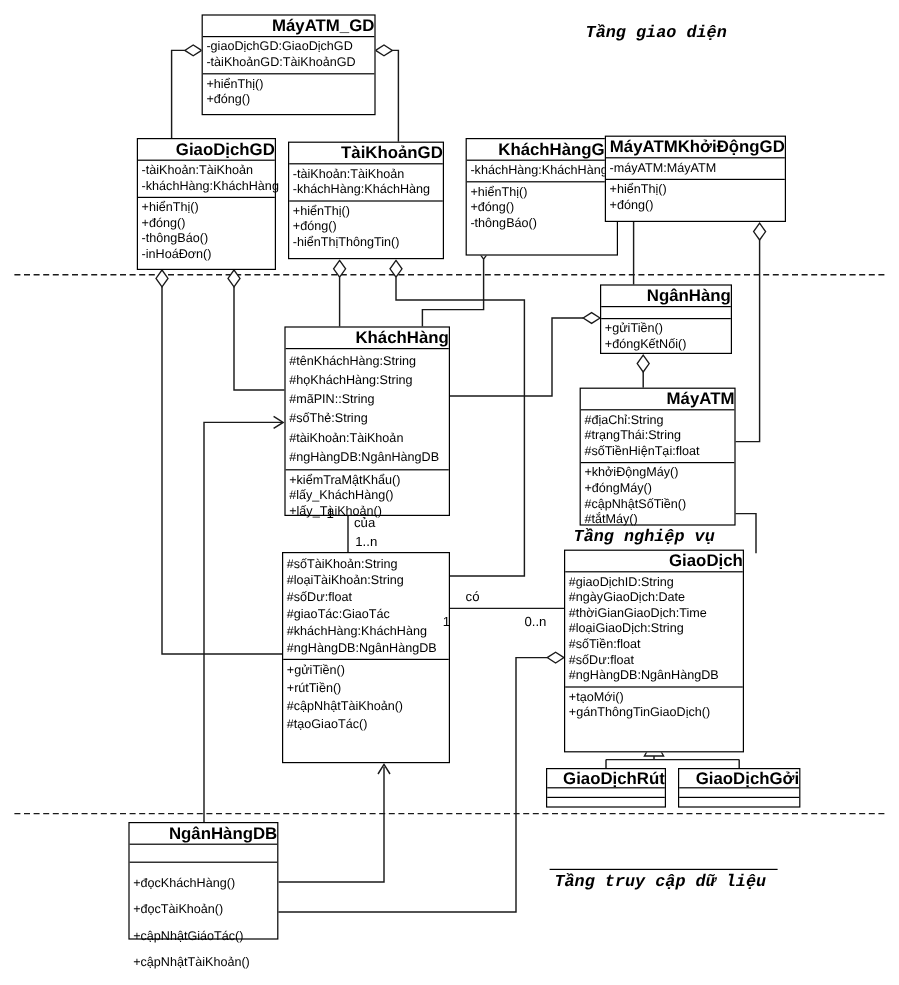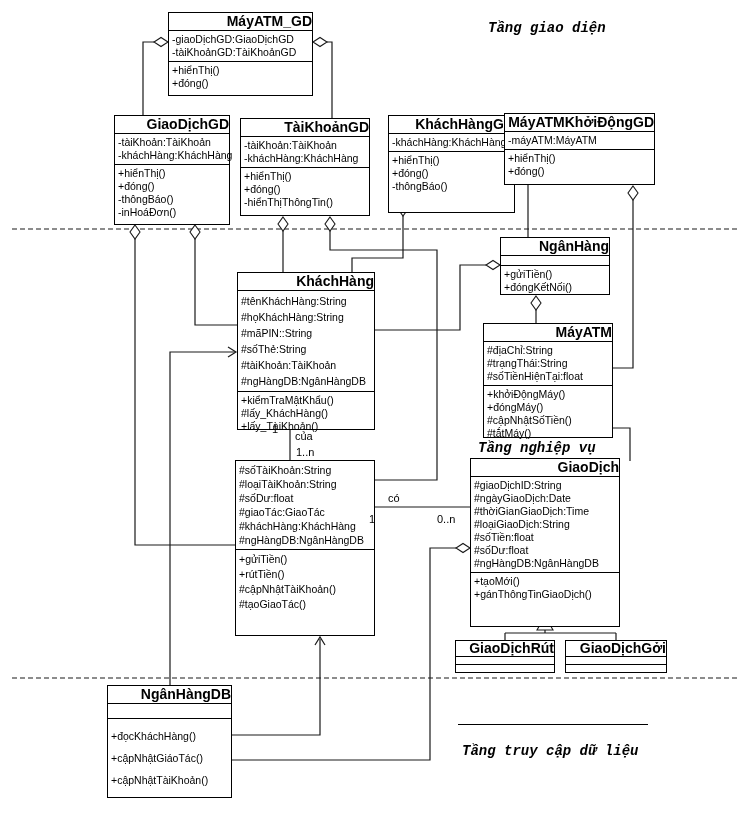--- a/index.html
+++ b/index.html
@@ -20,35 +20,35 @@
   #b-taikhoangd{left:240px;top:118px;width:130px;height:98px}
   #b-khachhanggd{left:388px;top:115px;width:127px;height:98px}
   #b-maykdgd{left:504px;top:113px;width:151px;height:72px}
   #b-nganhang{left:500px;top:237px;width:110px;height:58px}
   #b-khachhang{left:237px;top:272px;width:138px;height:158px}
   #b-mayatm{left:483px;top:323px;width:130px;height:115px}
   #b-taikhoan{left:235px;top:460px;width:140px;height:176px}
   #b-giaodich{left:470px;top:458px;width:150px;height:169px}
   #b-gdrut{left:455px;top:640px;width:100px;height:33px}
   #b-gdgoi{left:565px;top:640px;width:102px;height:33px}
-  #b-nganhangdb{left:107px;top:685px;width:125px;height:113px}
+  #b-nganhangdb{left:107px;top:685px;width:125px;height:98px}
 
   #b-khachhang .a .ln{height:16px;line-height:16px}
   #b-taikhoan .a .ln{height:14px;line-height:14px}
   #b-taikhoan .m .ln{height:15px;line-height:15px}
   #b-nganhangdb .a{min-height:10px}
   #b-nganhangdb .m{padding-top:6px}
   #b-nganhangdb .m .ln{height:22px;line-height:22px}
   #b-gdrut .t,#b-gdgoi .t{height:15px;line-height:15px}
   #b-gdrut .a,#b-gdgoi .a{min-height:7px;padding:0}
 
   .lbl{position:absolute;font-size:11px;z-index:2;white-space:nowrap}
   .tier{position:absolute;font-family:Liberation Mono, monospace;font-style:italic;font-weight:bold;
         font-size:14px;z-index:2;white-space:nowrap}
-  #tier3{border-top:1.5px solid #000;padding:18px 10px 0 4px}
+  #tier3{border-top:1.5px solid #000;padding:2px 10px 0 4px}
 </style>
 </head>
 <body>
 
 <div id="canvas">
 
   <svg id="wires" width="749" height="821">
     <g stroke="#1a1a1a" stroke-width="1.2" fill="none">
 
       <path d="M12,229 H740" stroke-dasharray="5,3"></path>
@@ -253,20 +253,21 @@
     <div class="t">GiaoDịchGởi</div>
     <div class="a"></div>
     <div class="m"></div>
   </div>
 
   <div class="uml" id="b-nganhangdb">
     <div class="t">NgânHàngDB</div>
     <div class="a"></div>
     <div class="m">
       <div class="ln">+đọcKháchHàng()</div>
+      <div class="ln">+đọcTàiKhoản()</div>
       <div class="ln">+cậpNhậtGiáoTác()</div>
       <div class="ln">+cậpNhậtTàiKhoản()</div>
     </div>
   </div>
 
   <div class="tier" style="left:488px;top:20px">Tầng giao diện</div>
   <div class="tier" style="left:478px;top:440px">Tầng nghiệp vụ</div>
   <div class="tier" id="tier3" style="left:458px;top:724px">Tầng truy cập dữ liệu</div>
 
   <div class="lbl" style="left:272px;top:423px">1</div>

